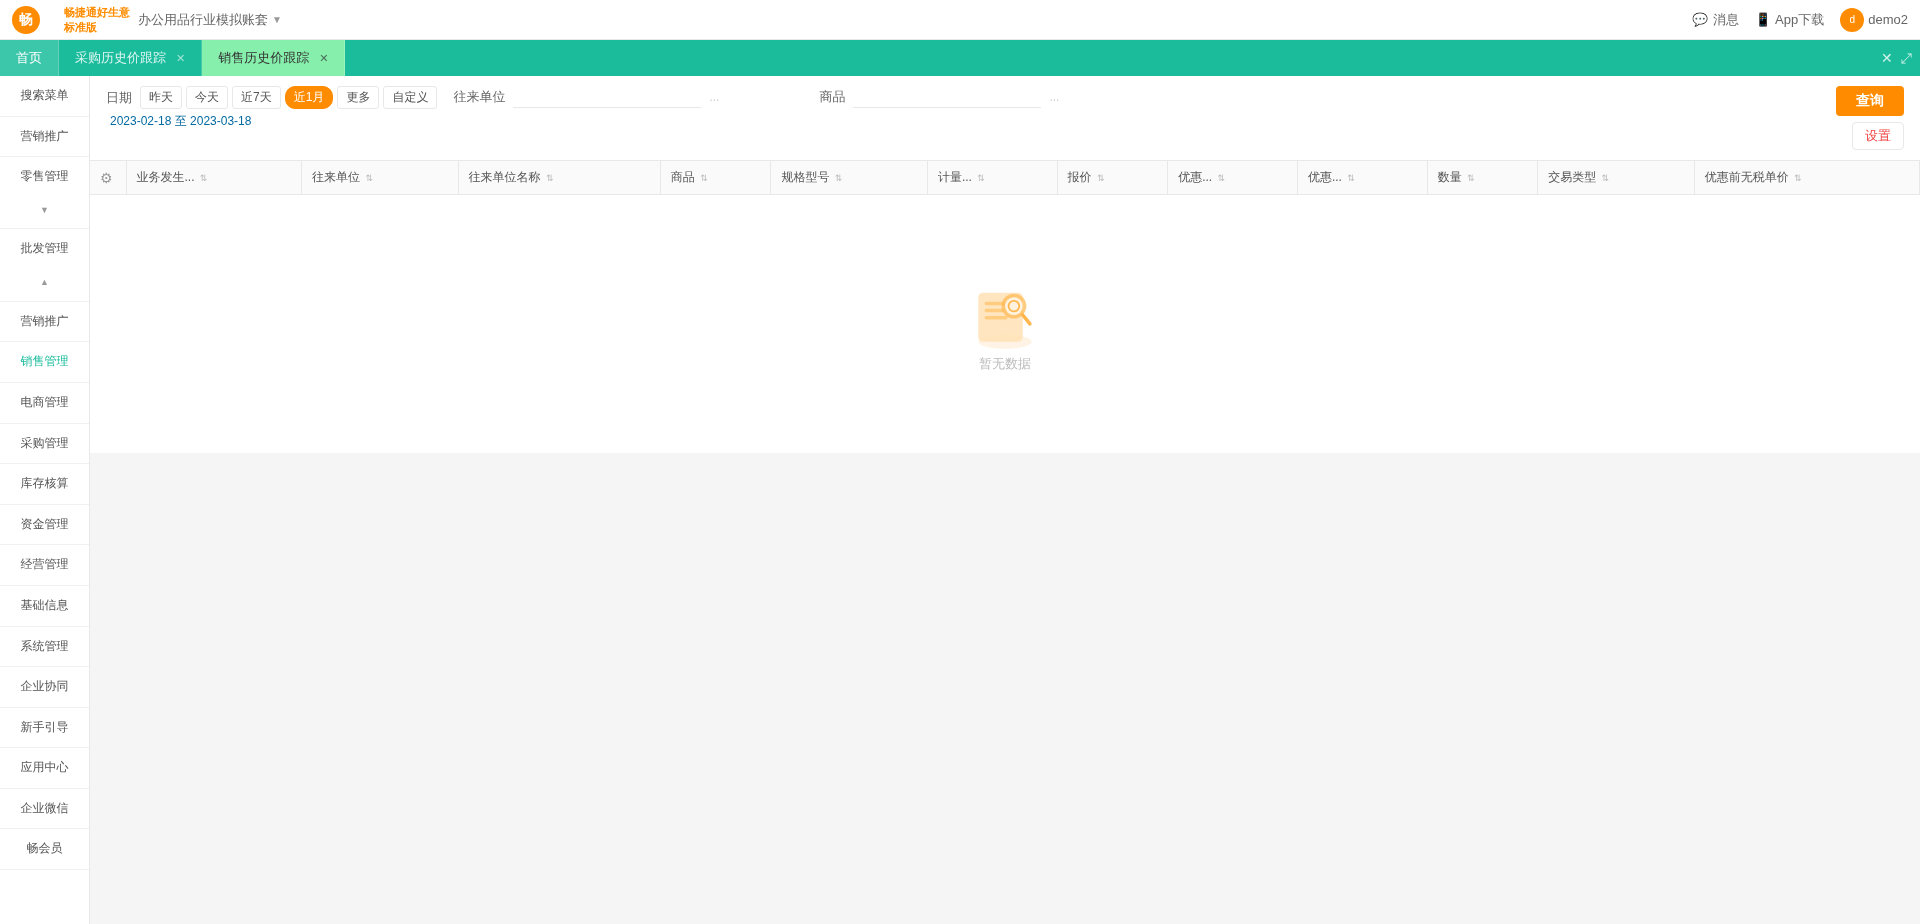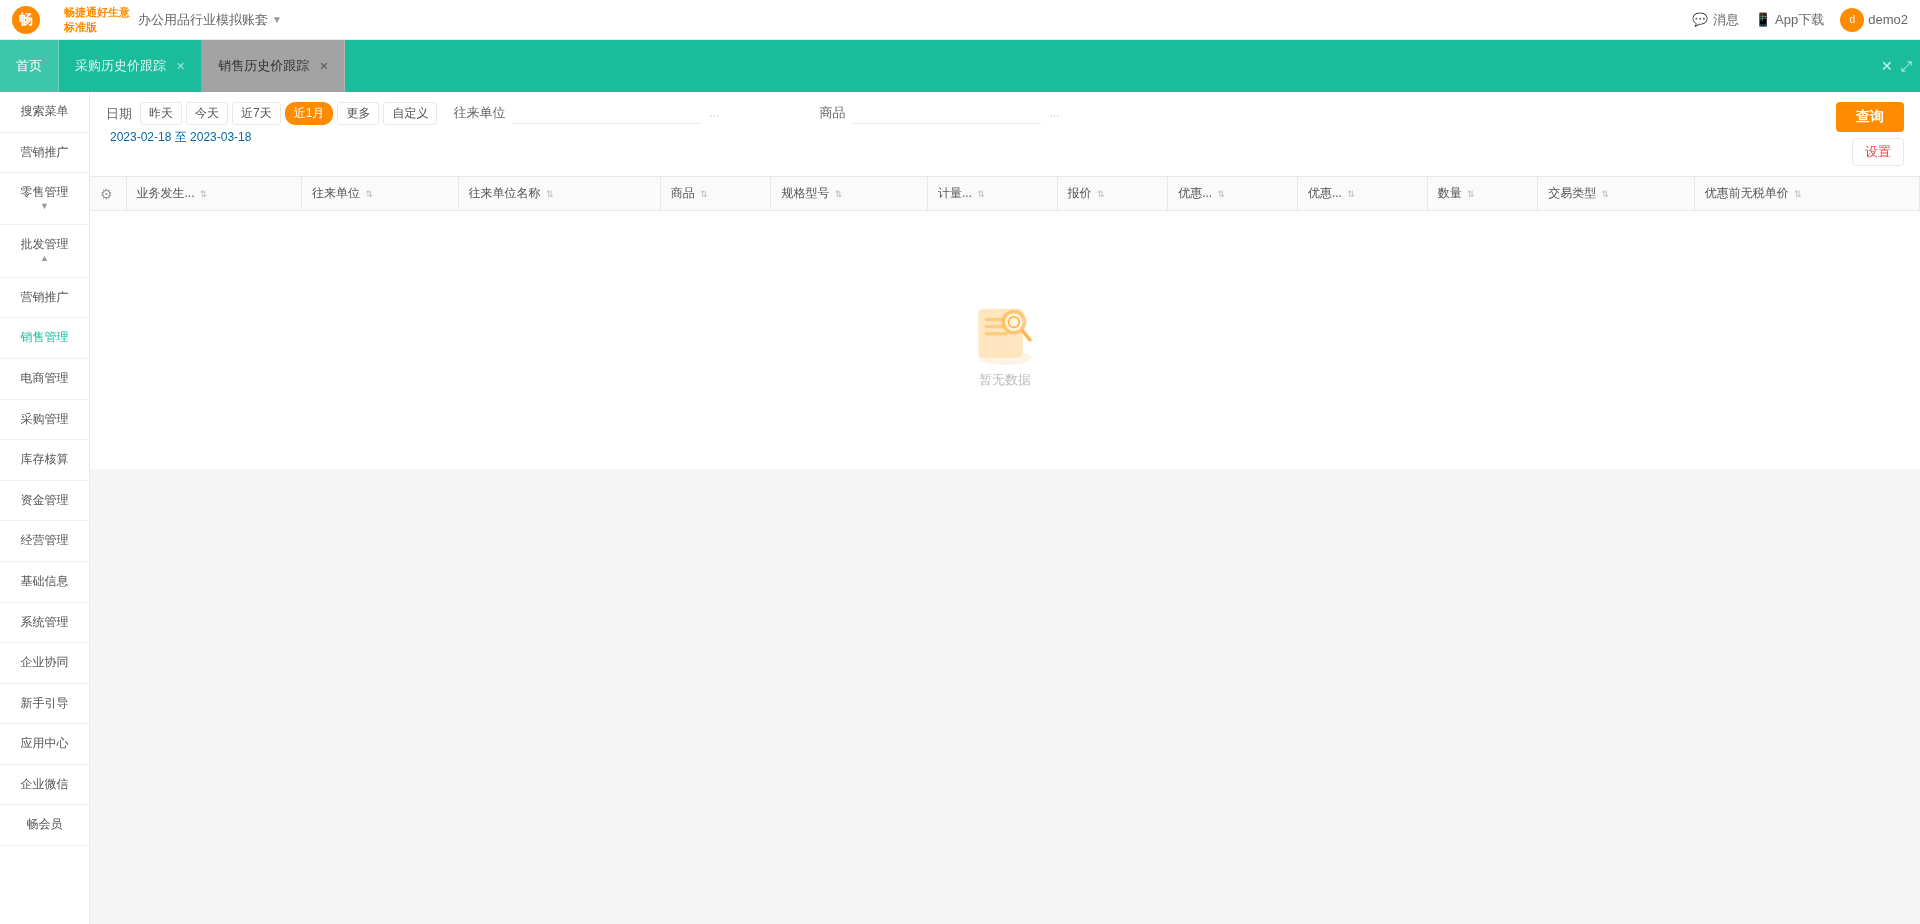--- a/index.html
+++ b/index.html
@@ -21,39 +21,39 @@
     .logo-icon { width: 28px; height: 28px; background: #ff8c00; border-radius: 50%; display: flex; align-items: center; justify-content: center; color: white; font-size: 14px; font-weight: bold; }
     .logo-text { font-size: 11px; color: #ff8c00; line-height: 1.3; font-weight: bold; margin-left: 18px; }
     .app-title-area { display: flex; align-items: center; gap: 4px; color: #666; font-size: 13px; cursor: pointer; }
     .dropdown-arrow { font-size: 10px; color: #999; }
     .top-bar-right { display: flex; align-items: center; gap: 16px; color: #666; font-size: 13px; }
     .top-right-item { display: flex; align-items: center; gap: 4px; cursor: pointer; }
     .avatar { width: 24px; height: 24px; background: #ff8c00; border-radius: 50%; display: flex; align-items: center; justify-content: center; color: white; font-size: 10px; }
 
     
     .tab-bar {
-      height: 52px;
+      height: 36px;
       background: #1abc9c;
       display: flex;
       align-items: stretch;
       flex-shrink: 0;
     }
     .tab-item {
       display: flex;
       align-items: center;
       padding: 0 16px;
       gap: 6px;
       cursor: pointer;
       font-size: 13px;
       color: rgba(255,255,255,0.85);
       border-right: 1px solid rgba(255,255,255,0.2);
       white-space: nowrap;
     }
     .tab-item.active {
-      background: #a3a3a3;
+      background: #86efac;
       color: #333;
       font-weight: 500;
     }
     .tab-item.home { background: rgba(255,255,255,0.15); color: white; }
     .tab-close { font-size: 11px; color: inherit; opacity: 0.7; margin-left: 4px; }
     .tab-bar-actions { margin-left: auto; display: flex; align-items: center; padding: 0 8px; gap: 8px; }
     .tab-bar-btn { color: rgba(255,255,255,0.8); cursor: pointer; font-size: 14px; }
 
     
     .main-layout { display: flex; flex: 1; overflow: hidden; }
@@ -74,21 +74,21 @@
       align-items: center;
       padding: 12px 4px;
       cursor: pointer;
       font-size: 12px;
       color: #555;
       border-bottom: 1px solid #f0f0f0;
       text-align: center;
       line-height: 1.3;
     }
     .sidebar-item.active { color: #1abc9c; }
-    .sidebar-item.with-arrow { justify-content: flex-end; gap: 0; padding: 12px 8px; }
+    .sidebar-item.with-arrow { justify-content: flex-end; gap: 20px; padding: 12px 8px; }
     .sidebar-arrow { font-size: 9px; color: #999; }
 
     
     .content-area { flex: 1; overflow-y: auto; padding: 0; background: #f5f5f5; }
 
     
     .page-header {
       background: #fff;
       padding: 12px 16px;
       border-bottom: 1px solid #e8e8e8;

